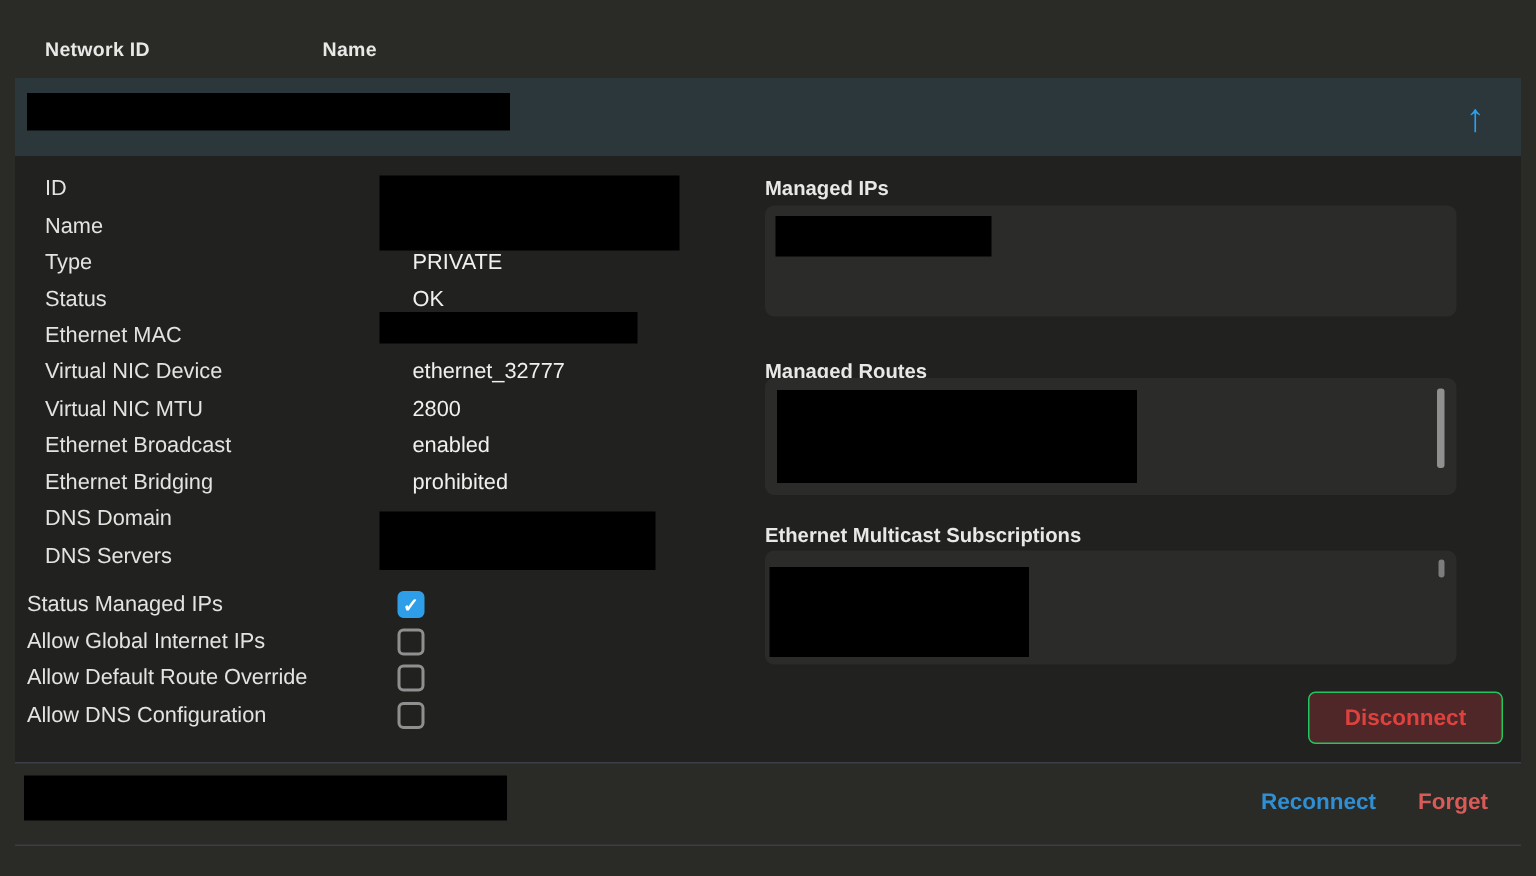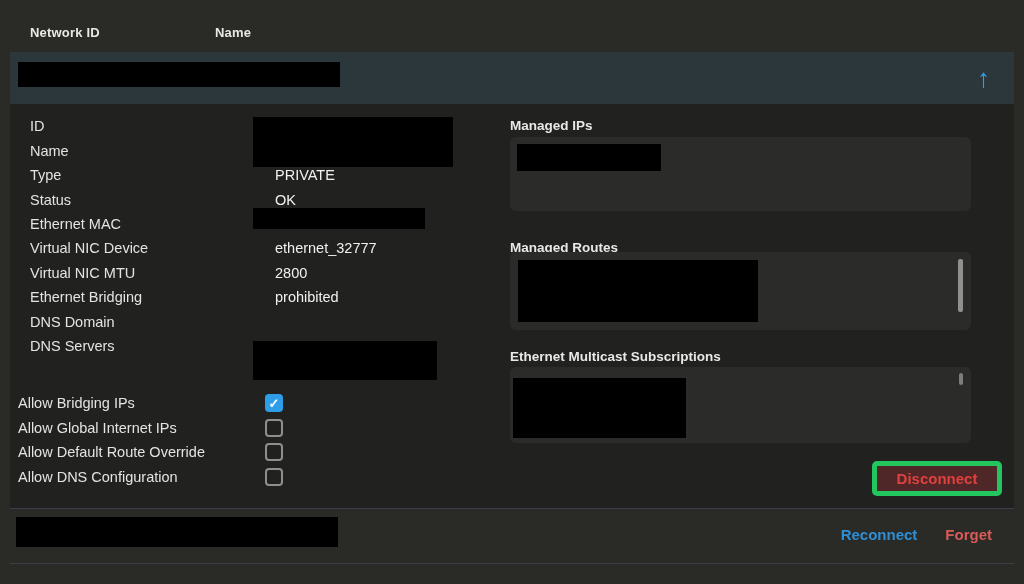--- a/index.html
+++ b/index.html
@@ -74,21 +74,21 @@
   .box-managed-ips .redacted-box { position:absolute; left:7px; top:7px; width:144px; height:27px; background:#000; }
   .box-managed-routes .redacted-box { position:absolute; left:8px; top:8px; width:240px; height:62px; background:#000; }
   .box-multicast .redacted-box { position:absolute; left:3px; top:11px; width:173px; height:60px; background:#000; }
 
   .scroll-thumb { position:absolute; right:8px; background:#909090; border-radius:2px; cursor:pointer; }
   .thumb-routes { top:7px; width:5px; height:53px; }
   .thumb-multicast { top:6px; width:4px; height:12px; background:#7d7d7d; }
 
   .disconnect-btn {
     position:absolute; left:862px; top:357px; width:130px; height:35px;
-    background:#4f2728; border:5px solid #22c55e; border-radius:5px;
+    background:#4f2728; border:1px solid #22c55e; border-radius:5px;
     color:#df423e; font-size:15px; font-weight:bold; font-family:"Liberation Sans", sans-serif;
     cursor:pointer;
   }
 
   
   .divider { position:absolute; left:10px; width:1004px; height:1px; background:#3a3e4b; }
   .divider-top { top:508px; }
   .divider-bottom { top:563px; }
   .redacted-footer { position:absolute; left:16px; top:517px; width:322px; height:30px; background:#000; }
   .footer-actions { position:absolute; right:32px; top:526px; display:flex; gap:28px; }
@@ -134,40 +134,44 @@
       </div>
       <div class="field-row">
         <span class="field-label">Virtual NIC Device</span>
         <span class="field-value">ethernet_32777</span>
       </div>
       <div class="field-row">
         <span class="field-label">Virtual NIC MTU</span>
         <span class="field-value">2800</span>
       </div>
       <div class="field-row">
+        <span class="field-label">Ethernet Broadcast</span>
+        <span class="field-value">enabled</span>
+      </div>
+      <div class="field-row">
         <span class="field-label">Ethernet Bridging</span>
         <span class="field-value">prohibited</span>
       </div>
       <div class="field-row">
         <span class="field-label">DNS Domain</span>
         <span class="field-value"></span>
       </div>
       <div class="field-row">
         <span class="field-label">DNS Servers</span>
         <span class="field-value"></span>
       </div>
     </div>
 
     <div class="redaction rd-id-name"></div>
     <div class="redaction rd-mac"></div>
     <div class="redaction rd-dns"></div>
 
     <div class="toggle-rows">
       <div class="toggle-row">
-        <span class="toggle-label">Allow Bridging IPs</span>
+        <span class="toggle-label">Status Managed IPs</span>
         <span class="checkbox checked">
             <span class="tick">✓</span>
           </span>
       </div>
       <div class="toggle-row">
         <span class="toggle-label">Allow Global Internet IPs</span>
         <span class="checkbox"></span>
       </div>
       <div class="toggle-row">
         <span class="toggle-label">Allow Default Route Override</span>

